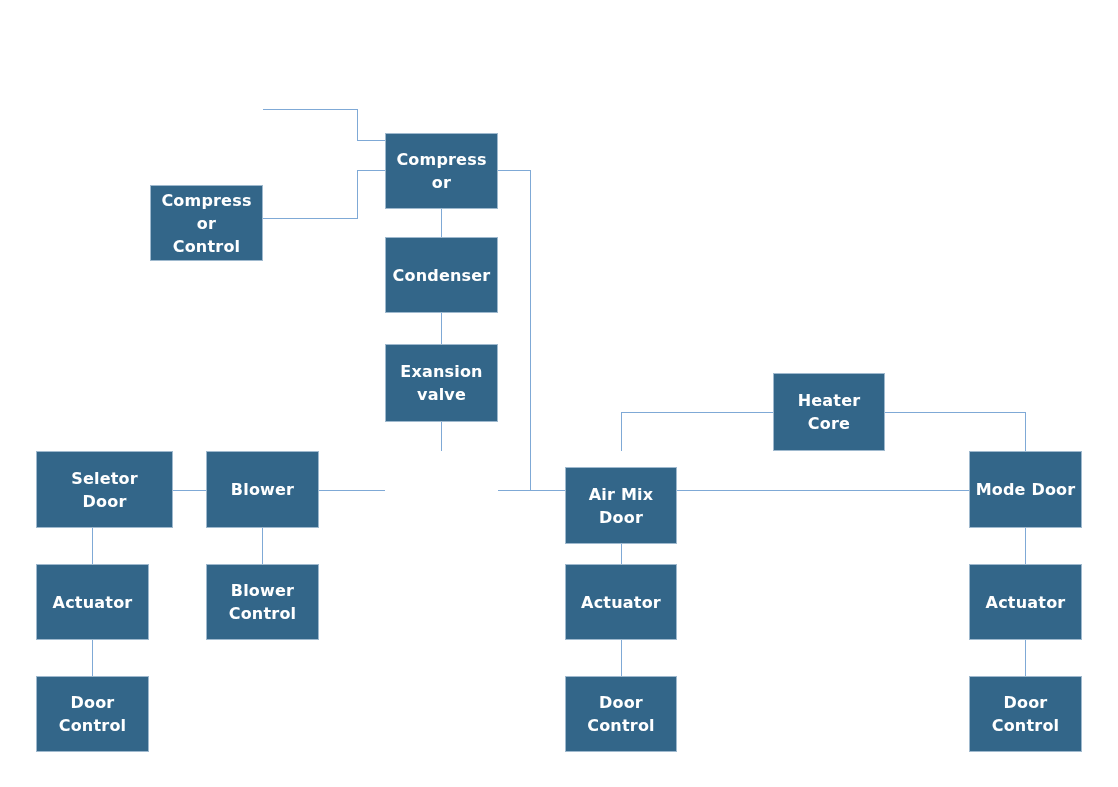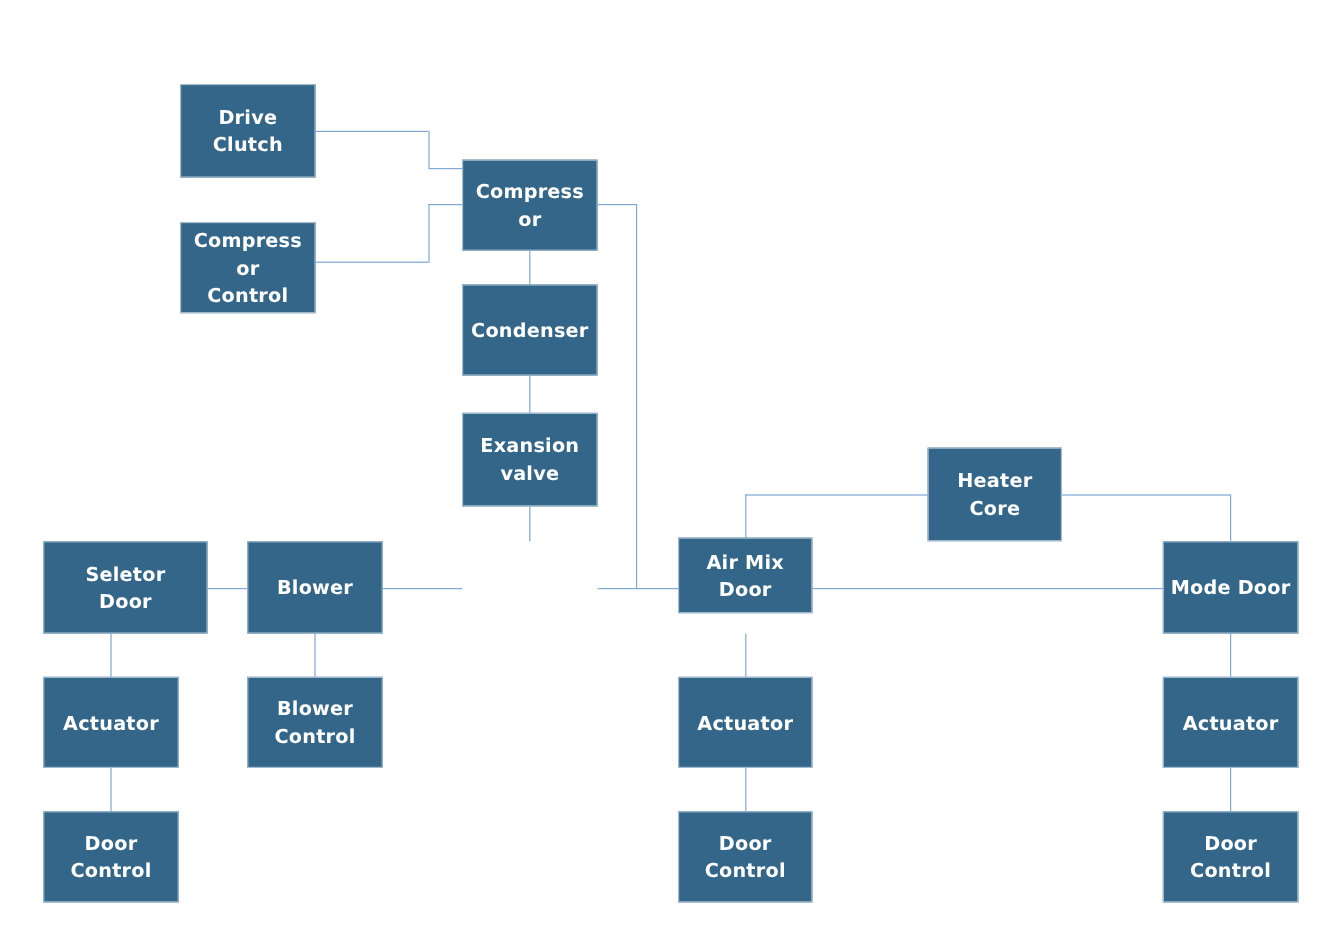--- a/index.html
+++ b/index.html
@@ -65,34 +65,32 @@
   <div class="vline" style="left:1025px;top:412px;height:39px"></div>
 
   <div class="vline" style="left:92px;top:528px;height:36px"></div>
   <div class="vline" style="left:92px;top:640px;height:36px"></div>
   <div class="vline" style="left:262px;top:528px;height:36px"></div>
   <div class="vline" style="left:621px;top:528px;height:36px"></div>
   <div class="vline" style="left:621px;top:640px;height:36px"></div>
   <div class="vline" style="left:1025px;top:528px;height:36px"></div>
   <div class="vline" style="left:1025px;top:640px;height:36px"></div>
 
-  <div class="node" style="left:150px;top:70px;width:113px;height:78px">Drive
-Clutch</div>
   <div class="node" style="left:150px;top:185px;width:113px;height:76px">Compress
 or
 Control</div>
   <div class="node" style="left:385px;top:133px;width:113px;height:76px">Compress
 or</div>
   <div class="node" style="left:385px;top:344px;width:113px;height:78px">Exansion
 valve</div>
   <div class="node" style="left:385px;top:237px;width:113px;height:76px">Condenser</div>
   <div class="node" style="left:36px;top:451px;width:137px;height:77px">Seletor
 Door</div>
   <div class="node" style="left:206px;top:451px;width:113px;height:77px">Blower</div>
-  <div class="node" style="left:565px;top:448px;width:112px;height:63px">Air Mix
+  <div class="node" style="left:565px;top:467px;width:112px;height:77px">Air Mix
 Door</div>
   <div class="node" style="left:969px;top:451px;width:113px;height:77px">Mode Door</div>
   <div class="node" style="left:773px;top:373px;width:112px;height:78px">Heater
 Core</div>
   <div class="node" style="left:36px;top:564px;width:113px;height:76px">Actuator</div>
   <div class="node" style="left:36px;top:676px;width:113px;height:76px">Door
 Control</div>
   <div class="node" style="left:206px;top:564px;width:113px;height:76px">Blower
 Control</div>
   <div class="node" style="left:565px;top:564px;width:112px;height:76px">Actuator</div>

